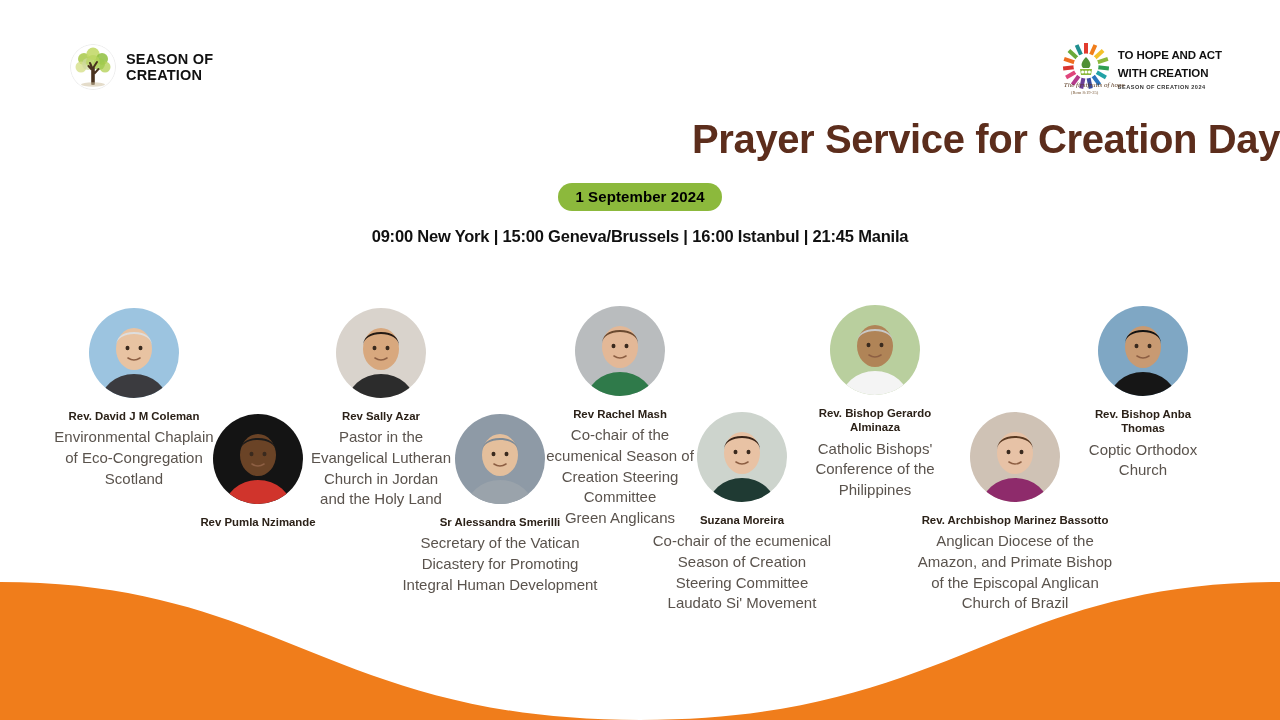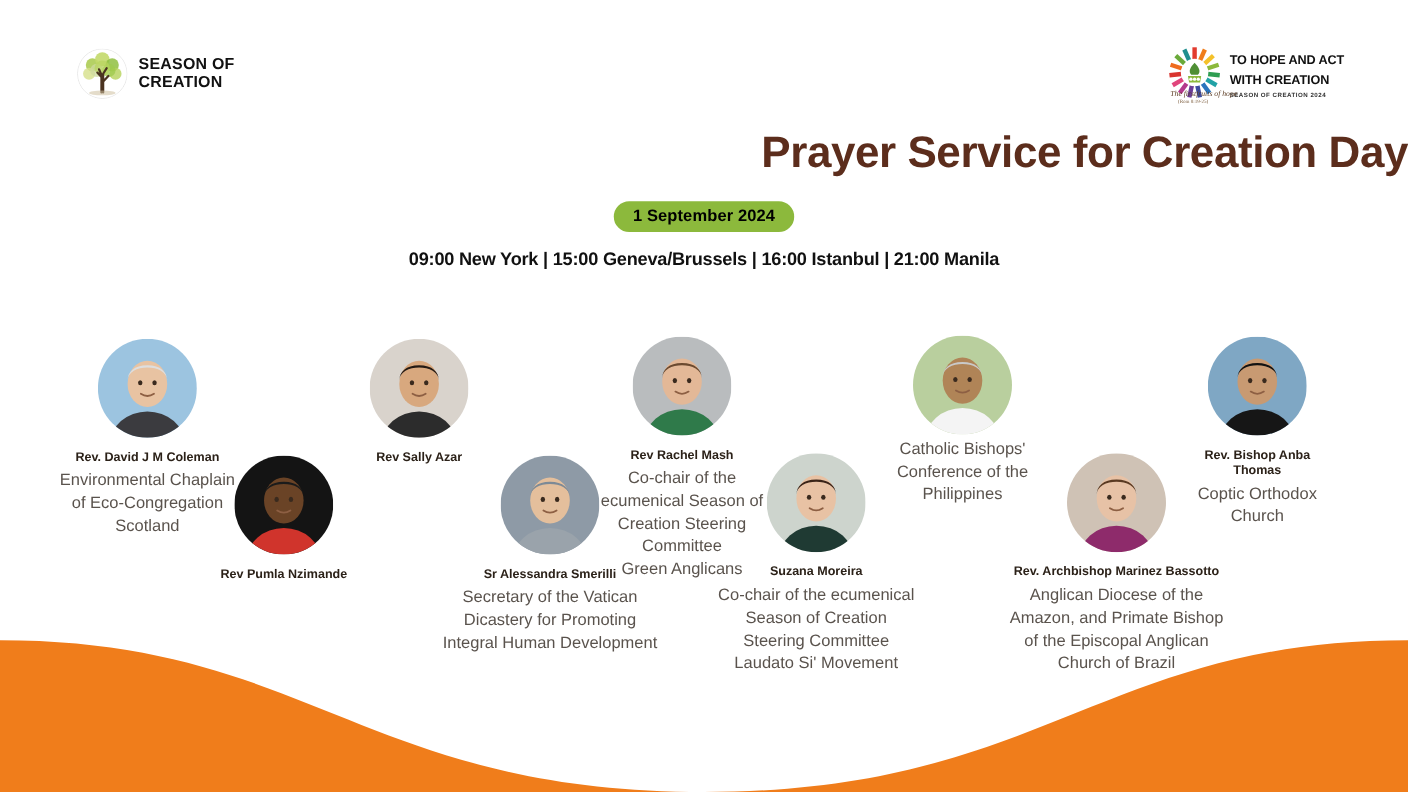--- a/index.html
+++ b/index.html
@@ -157,21 +157,21 @@
     <span class="r3">The firstfruits of hope</span>
     <span class="r4">(Rom 8:19-25)</span>
   </div>
 
   <div class="title">Prayer Service for Creation Day</div>
 
   <div class="datewrap">
     <span class="badge">1 September 2024</span>
   </div>
 
-  <div class="times">09:00 New York | 15:00 Geneva/Brussels | 16:00 Istanbul | 21:00 Manila</div>
+  <div class="times">09:00 New York | 15:00 Geneva/Brussels | 16:00 Istanbul | 21:45 Manila</div>
 
   <div id="speakers">
       <div class="speaker" style="left: 34px; top: 308px; width: 200px;">
         <div class="portrait">
           <svg viewBox="0 0 90 90" aria-hidden="true">
     <rect width="90" height="90" fill="#9cc4e0"></rect>
     <ellipse cx="45" cy="96" rx="34" ry="30" fill="#3b3b3f"></ellipse>
     <ellipse cx="45" cy="41" rx="18" ry="21" fill="#e8c3a2"></ellipse>
     <path d="M27,38 C27,22 63,22 63,38 C63,30 57,24 45,24 C33,24 27,30 27,38 Z" fill="#dedede"></path>
     <ellipse cx="38.5" cy="40" rx="2" ry="2.3" fill="#3a2a1e"></ellipse>
@@ -204,20 +204,24 @@
     <rect width="90" height="90" fill="#d9d3cc"></rect>
     <ellipse cx="45" cy="96" rx="34" ry="30" fill="#2c2c2c"></ellipse>
     <ellipse cx="45" cy="41" rx="18" ry="21" fill="#d8a87e"></ellipse>
     <path d="M27,38 C27,22 63,22 63,38 C63,30 57,24 45,24 C33,24 27,30 27,38 Z" fill="#241a14"></path>
     <ellipse cx="38.5" cy="40" rx="2" ry="2.3" fill="#3a2a1e"></ellipse>
     <ellipse cx="51.5" cy="40" rx="2" ry="2.3" fill="#3a2a1e"></ellipse>
     <path d="M39,50 Q45,54 51,50" stroke="#8d5f43" stroke-width="1.6" fill="none" stroke-linecap="round"></path>
   </svg>
         </div>
         <div class="sname">Rev Sally Azar</div>
+        <div class="srole">Pastor in the
+Evangelical Lutheran
+Church in Jordan
+and the Holy Land</div>
       </div>
       <div class="speaker" style="left: 400px; top: 414px; width: 200px;">
         <div class="portrait">
           <svg viewBox="0 0 90 90" aria-hidden="true">
     <rect width="90" height="90" fill="#8e9aa6"></rect>
     <ellipse cx="45" cy="96" rx="34" ry="30" fill="#9aa3ab"></ellipse>
     <ellipse cx="45" cy="41" rx="18" ry="21" fill="#e4bf9c"></ellipse>
     <path d="M27,38 C27,22 63,22 63,38 C63,30 57,24 45,24 C33,24 27,30 27,38 Z" fill="#7d8a96"></path>
     <ellipse cx="38.5" cy="40" rx="2" ry="2.3" fill="#3a2a1e"></ellipse>
     <ellipse cx="51.5" cy="40" rx="2" ry="2.3" fill="#3a2a1e"></ellipse>
@@ -271,20 +275,22 @@
           <svg viewBox="0 0 90 90" aria-hidden="true">
     <rect width="90" height="90" fill="#b9cf9e"></rect>
     <ellipse cx="45" cy="96" rx="34" ry="30" fill="#f4f4f4"></ellipse>
     <ellipse cx="45" cy="41" rx="18" ry="21" fill="#b08457"></ellipse>
     <path d="M27,38 C27,22 63,22 63,38 C63,30 57,24 45,24 C33,24 27,30 27,38 Z" fill="#c9c9c9"></path>
     <ellipse cx="38.5" cy="40" rx="2" ry="2.3" fill="#3a2a1e"></ellipse>
     <ellipse cx="51.5" cy="40" rx="2" ry="2.3" fill="#3a2a1e"></ellipse>
     <path d="M39,50 Q45,54 51,50" stroke="#8d5f43" stroke-width="1.6" fill="none" stroke-linecap="round"></path>
   </svg>
         </div>
+        <div class="sname">Rev. Bishop Gerardo
+Alminaza</div>
         <div class="srole">Catholic Bishops'
 Conference of the
 Philippines</div>
       </div>
       <div class="speaker" style="left: 895px; top: 412px; width: 240px;">
         <div class="portrait">
           <svg viewBox="0 0 90 90" aria-hidden="true">
     <rect width="90" height="90" fill="#cfc2b5"></rect>
     <ellipse cx="45" cy="96" rx="34" ry="30" fill="#8e2b6b"></ellipse>
     <ellipse cx="45" cy="41" rx="18" ry="21" fill="#e7c2a6"></ellipse>

